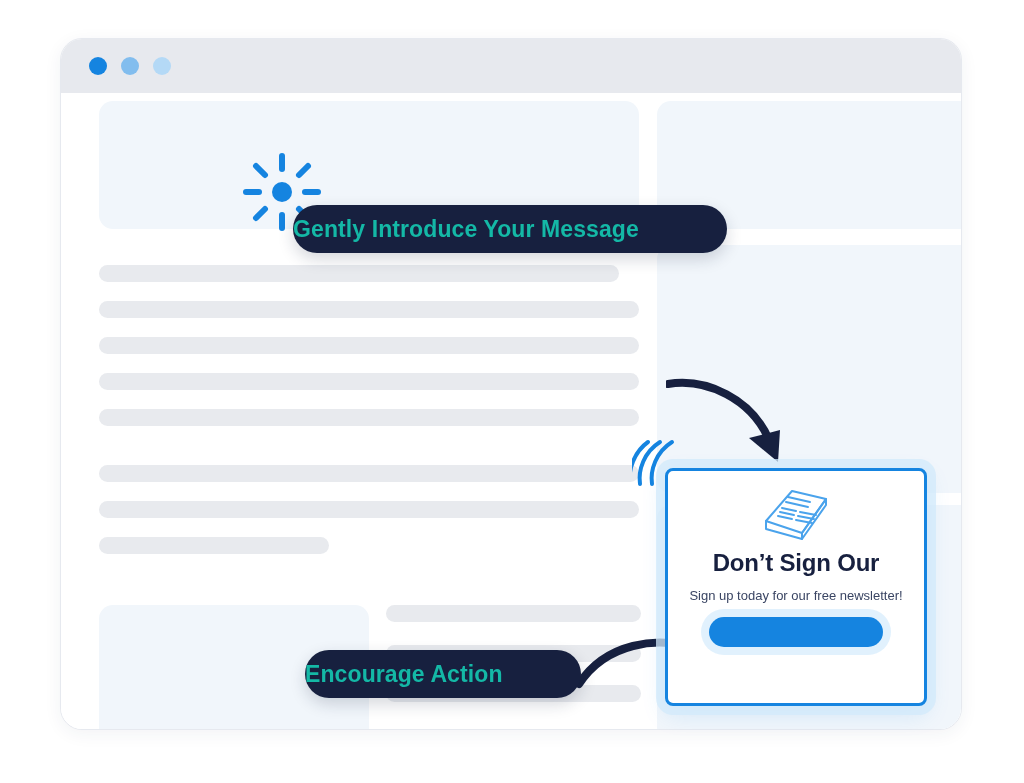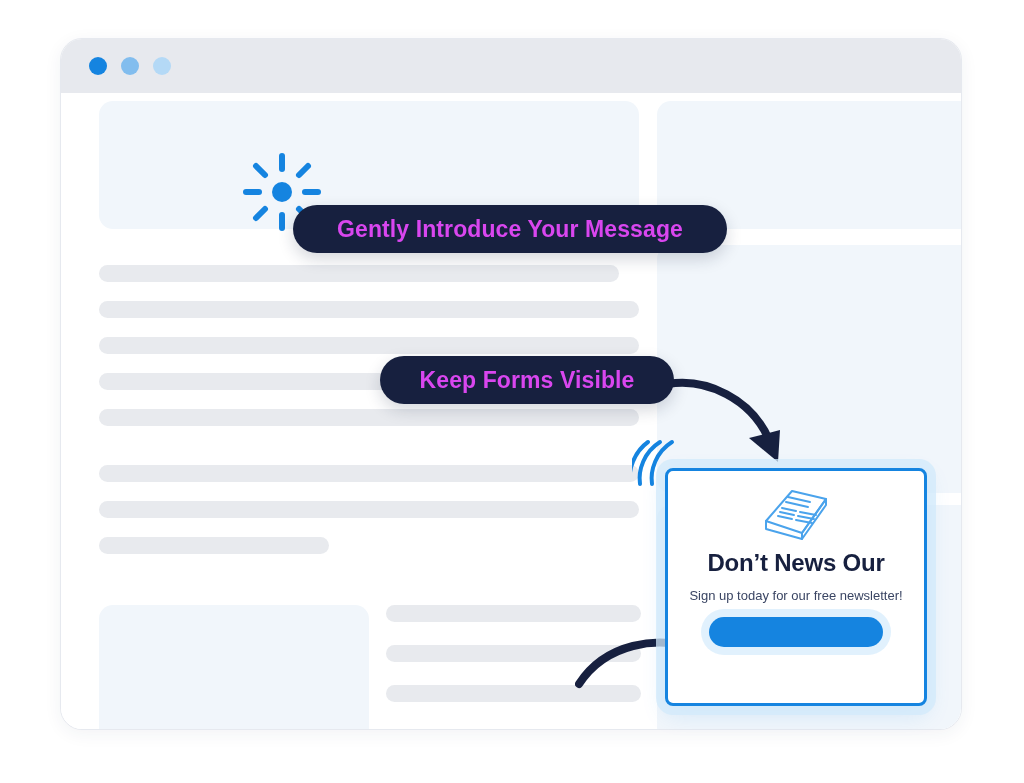--- a/index.html
+++ b/index.html
@@ -101,23 +101,23 @@
   
   .bar-c1 { left: 325px; top: 512px; width: 255px; }
   .bar-c2 { left: 325px; top: 552px; width: 255px; }
   .bar-c3 { left: 325px; top: 592px; width: 255px; }
 
   
   .pill {
     position: absolute;
     display: flex;
     align-items: center;
-    justify-content: center;
+    justify-content: flex-start;
     background: #17203f;
-    color: #d946ef;
+    color: #14b8a6;
     border-radius: 999px;
     font-weight: bold;
     letter-spacing: 0.1px;
     box-shadow: 0 6px 16px rgba(23, 32, 63, 0.18);
     white-space: nowrap;
   }
   .pill-1 {
     left: 293px; top: 205px;
     width: 434px; height: 48px;
     font-size: 23px;
@@ -279,26 +279,26 @@
         <line x1="28" y1="17" x2="50" y2="22"></line>
         <line x1="24" y1="23" x2="38" y2="26"></line>
         <line x1="22" y1="27" x2="36" y2="30"></line>
         <line x1="20" y1="31" x2="34" y2="34"></line>
         <line x1="42" y1="27" x2="58" y2="30"></line>
         <line x1="40" y1="31" x2="56" y2="34"></line>
         <line x1="38" y1="35" x2="54" y2="38"></line>
       </g>
     </svg>
     <div class="popup-title">
-      <div>Don’t News Our</div>
+      <div>Don’t Sign Our</div>
     </div>
     <div class="popup-sub">Sign up today for our free newsletter!</div>
     <button class="cta-button"></button>
   </div>
 
   <div class="pill pill-1">
     <span>Gently Introduce Your Message</span>
   </div>
-  <div class="pill pill-2">
-    <span>Keep Forms Visible</span>
+  <div class="pill pill-3">
+    <span>Encourage Action</span>
   </div>
 
 </div>
 
 </body></html>

